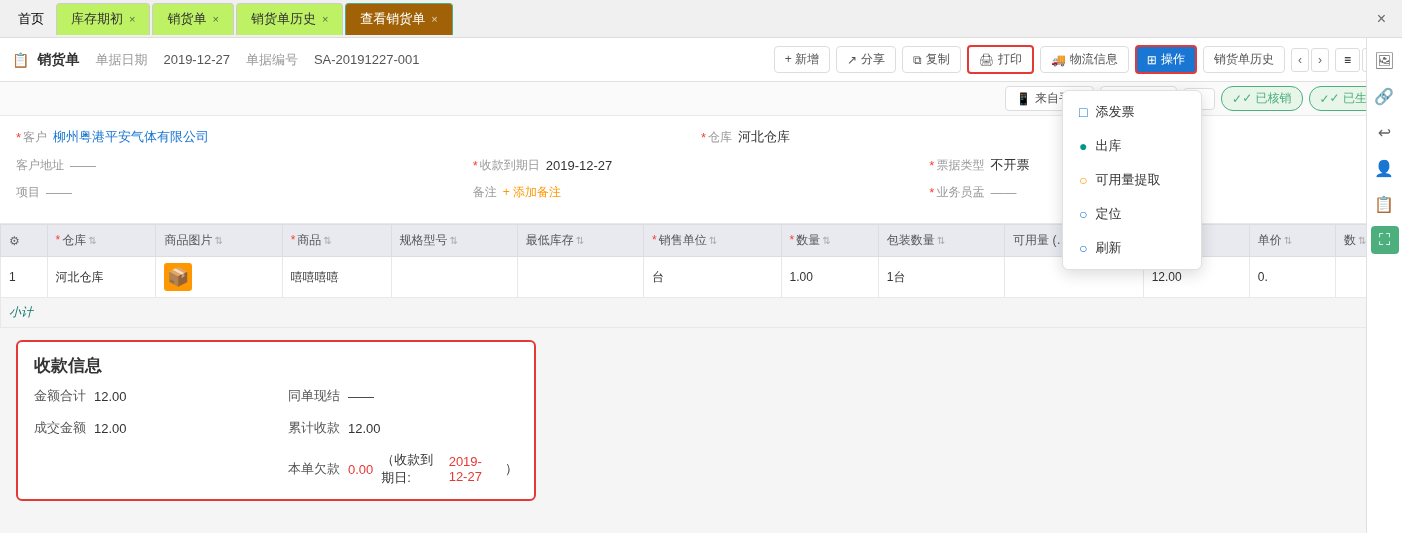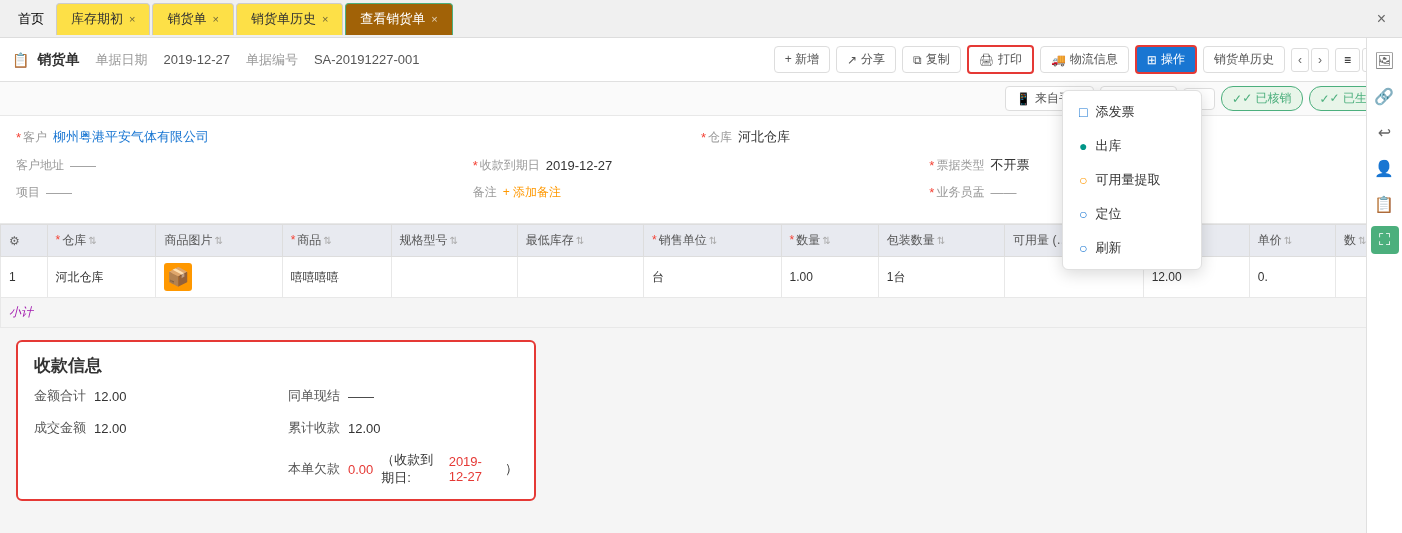--- a/index.html
+++ b/index.html
@@ -4,21 +4,21 @@
   <style>
     * { box-sizing: border-box; margin: 0; padding: 0; }
     body { font-family: 'Microsoft YaHei', Arial, sans-serif; font-size: 13px; background: #f5f5f5; color: #333; overflow: hidden; }
 
     
     .tab-bar {
       display: flex; align-items: center; background: #f0f0f0; border-bottom: 1px solid #ddd;
       height: 38px; padding: 0 8px; gap: 2px;
     }
     .tab {
-      display: flex; align-items: center; padding: 6px 14px; background: #fde047;
+      display: flex; align-items: center; padding: 6px 14px; background: #bef264;
       border: 1px solid #ccc; border-bottom: none; border-radius: 4px 4px 0 0;
       cursor: pointer; font-size: 13px; gap: 6px; height: 32px;
     }
     .tab.active { background: #a16207; color: #fff; border-color: #4caf7d; }
     .tab .close-icon { font-size: 11px; cursor: pointer; opacity: 0.7; }
     .tab-home { background: transparent; border: none; font-size: 13px; padding: 6px 10px; cursor: pointer; }
     .tab-spacer { flex: 1; }
     .win-close { background: none; border: none; font-size: 16px; cursor: pointer; color: #666; padding: 4px 8px; }
 
     
@@ -71,21 +71,21 @@
     .data-table { width: 100%; border-collapse: collapse; font-size: 12px; }
     .data-table thead tr { background: #e8eaf0; }
     .data-table thead th {
       padding: 7px 8px; text-align: left; border: 1px solid #ddd;
       font-weight: normal; white-space: nowrap; color: #555;
     }
     .data-table thead th .sort-icon { color: #aaa; margin-left: 2px; font-size: 10px; }
     .data-table tbody tr { background: #fff; }
     .data-table tbody td { padding: 6px 8px; border: 1px solid #e8e8e8; color: #333; }
     .data-table tbody tr.subtotal { background: #f5f5f5; }
-    .data-table tbody tr.subtotal td { color: #a21caf; font-style: italic; }
+    .data-table tbody tr.subtotal td { color: #0f766e; font-style: italic; }
     .settings-icon { color: #666; cursor: pointer; }
     .product-img { width: 28px; height: 28px; background: #ff9800; border-radius: 3px; display: flex; align-items: center; justify-content: center; color: #fff; font-size: 18px; }
 
     
     .bottom-info {
       border: 2px solid #e53935; border-radius: 6px; margin: 12px 16px;
       padding: 12px 16px; background: #fff; max-width: 520px;
     }
     .bottom-info-title { font-size: 17px; font-weight: bold; margin-bottom: 10px; }
     .info-grid { display: grid; grid-template-columns: 1fr 1fr; gap: 14px 24px; }

